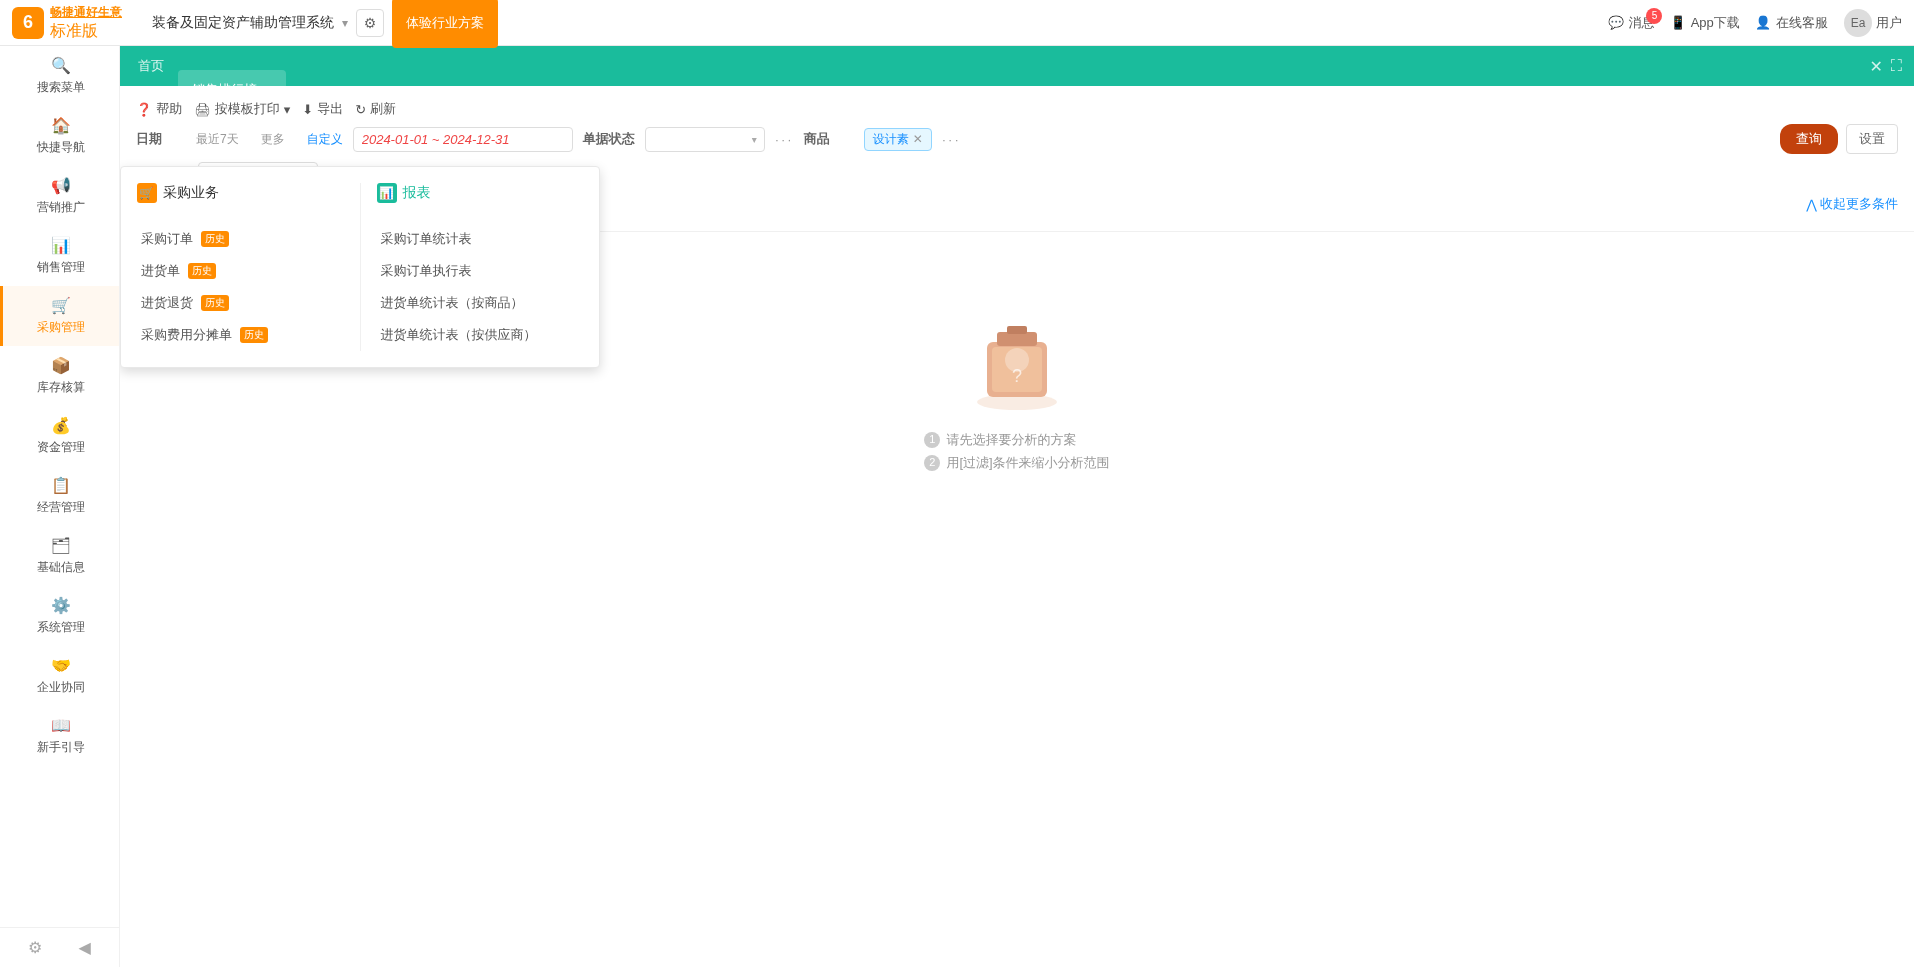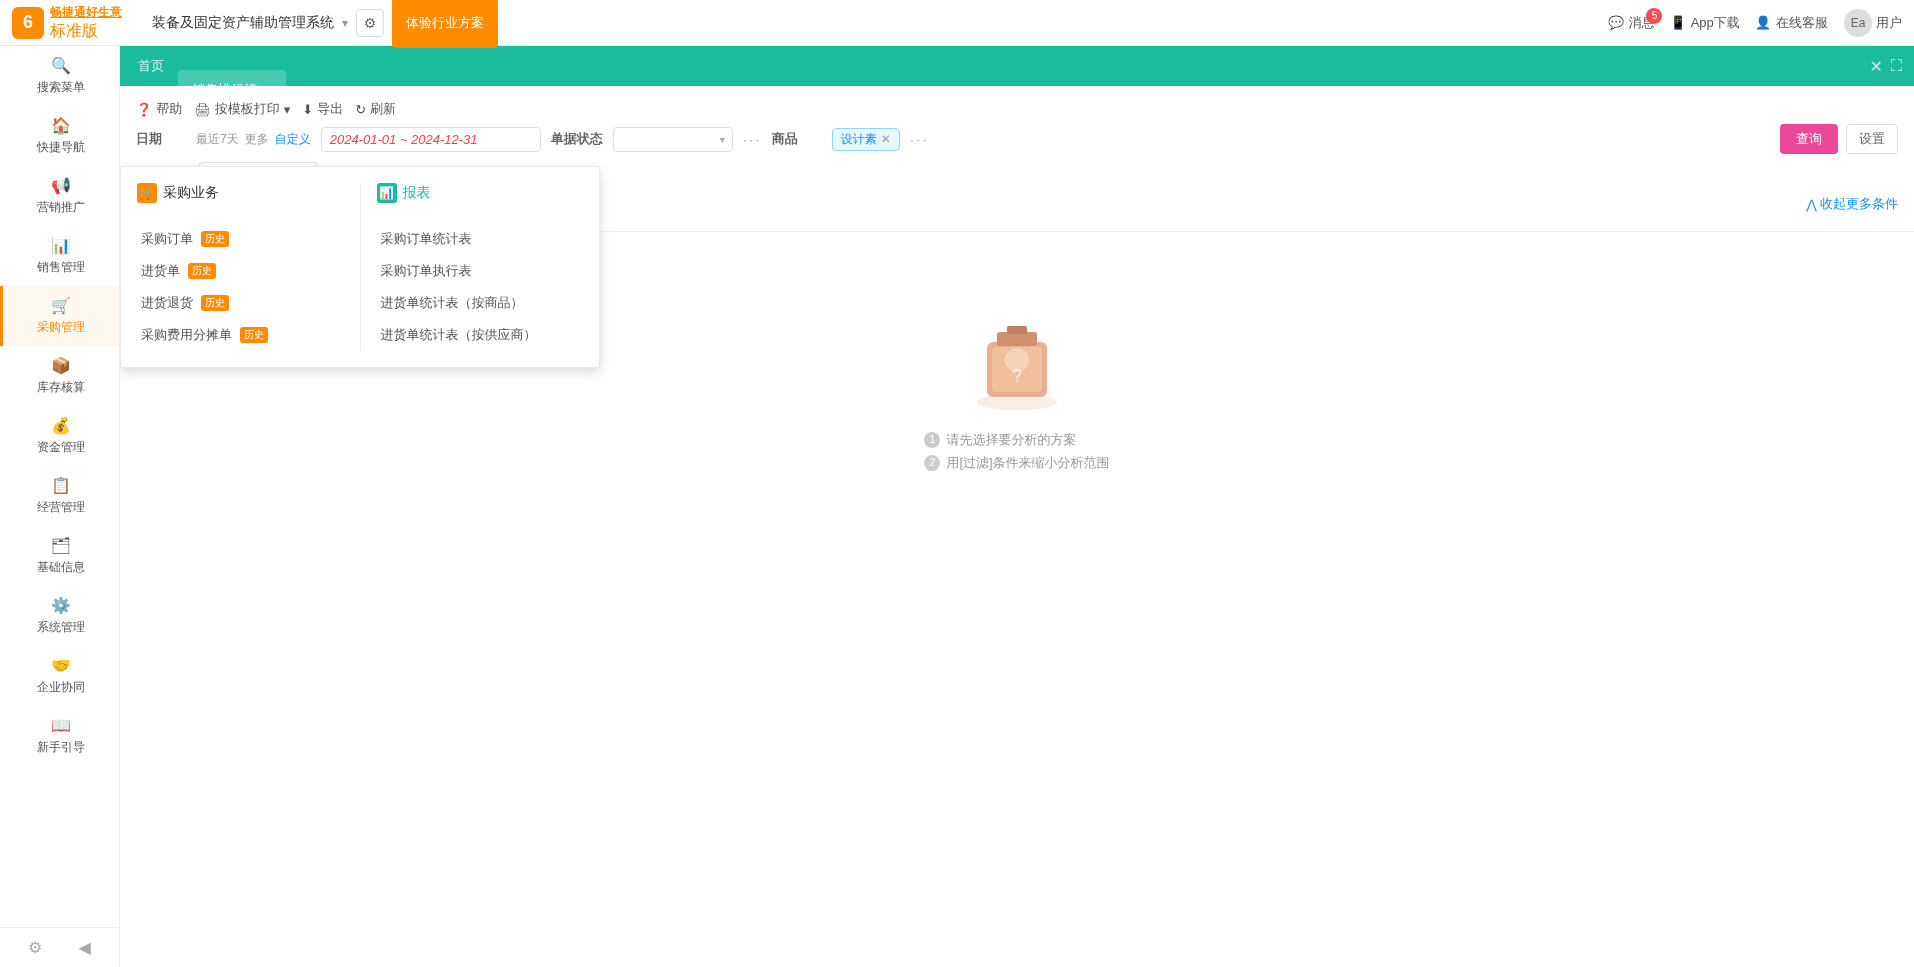--- a/index.html
+++ b/index.html
@@ -251,24 +251,24 @@
       gap: 4px;
     }
     .filter-tag .remove { cursor: pointer; color: #999; }
     .filter-actions {
       display: flex;
       align-items: center;
       gap: 8px;
       margin-left: auto;
     }
     .btn-query {
-      background: #ec4899;
+      background: #c2410c;
       color: #fff;
       border: none;
-      border-radius: 4px;
+      border-radius: 12px;
       padding: 6px 16px;
       cursor: pointer;
       font-size: 13px;
     }
     .btn-setting {
       border: 1px solid #ddd;
       background: #fff;
       color: #666;
       border-radius: 4px;
       padding: 5px 12px;
@@ -585,21 +585,21 @@
             <span>导出</span>
           </div>
           <div class="toolbar-btn">
             <span>↻</span>
             <span>刷新</span>
           </div>
         </div>
 
         <div class="filter-row">
           <span class="filter-label">日期</span>
-          <div style="display:flex;align-items:flex-start;gap:6px;">
+          <div style="display:flex;align-items:flex-start;gap:22px;">
             <span style="color:#999;font-size:12px;">最近7天</span>
             <span style="color:#999;font-size:12px;">更多</span>
             <span style="color:#1890ff;font-size:12px;cursor:pointer;">自定义</span>
           </div>
           <input class="filter-input" type="text" style="width: 220px;" value="2024-01-01 ~ 2024-12-31">
 
           <span class="filter-label">单据状态</span>
           <div class="select-wrapper">
             <select class="filter-select">
               <option></option>

